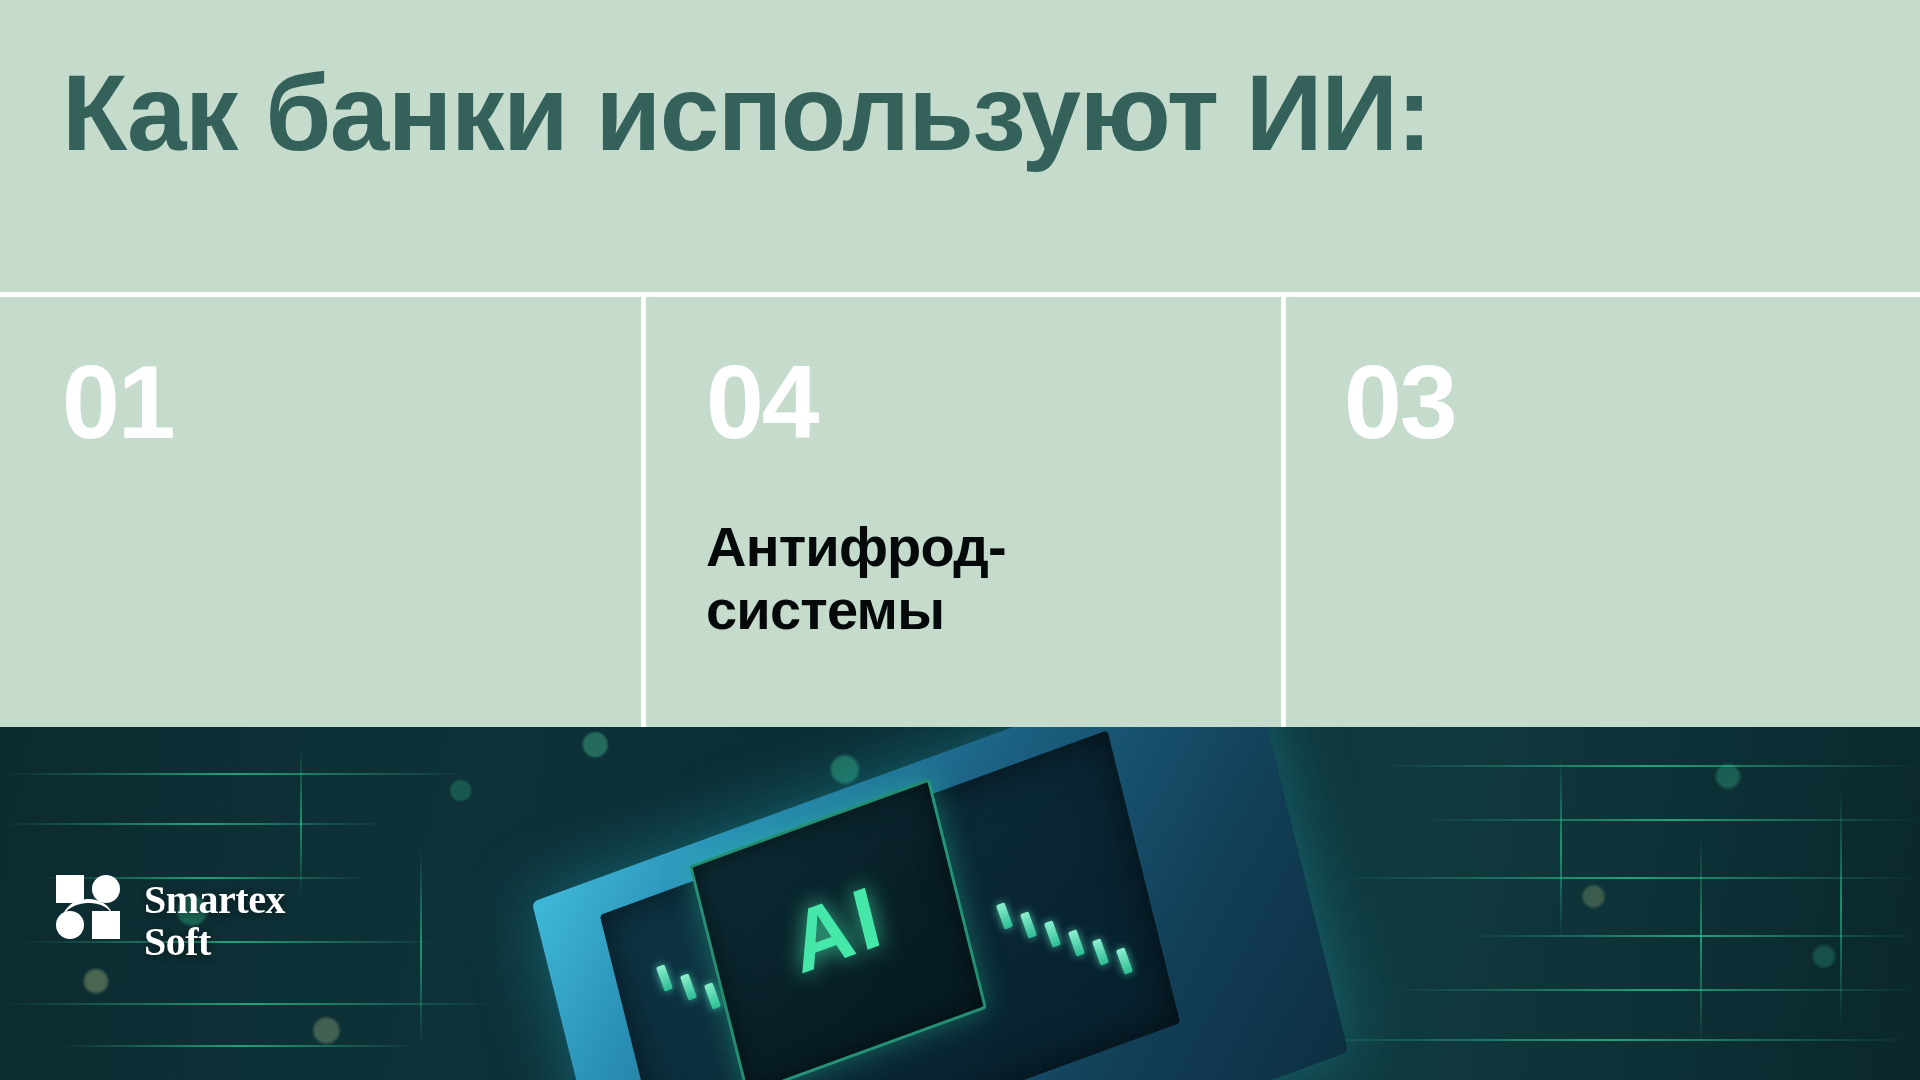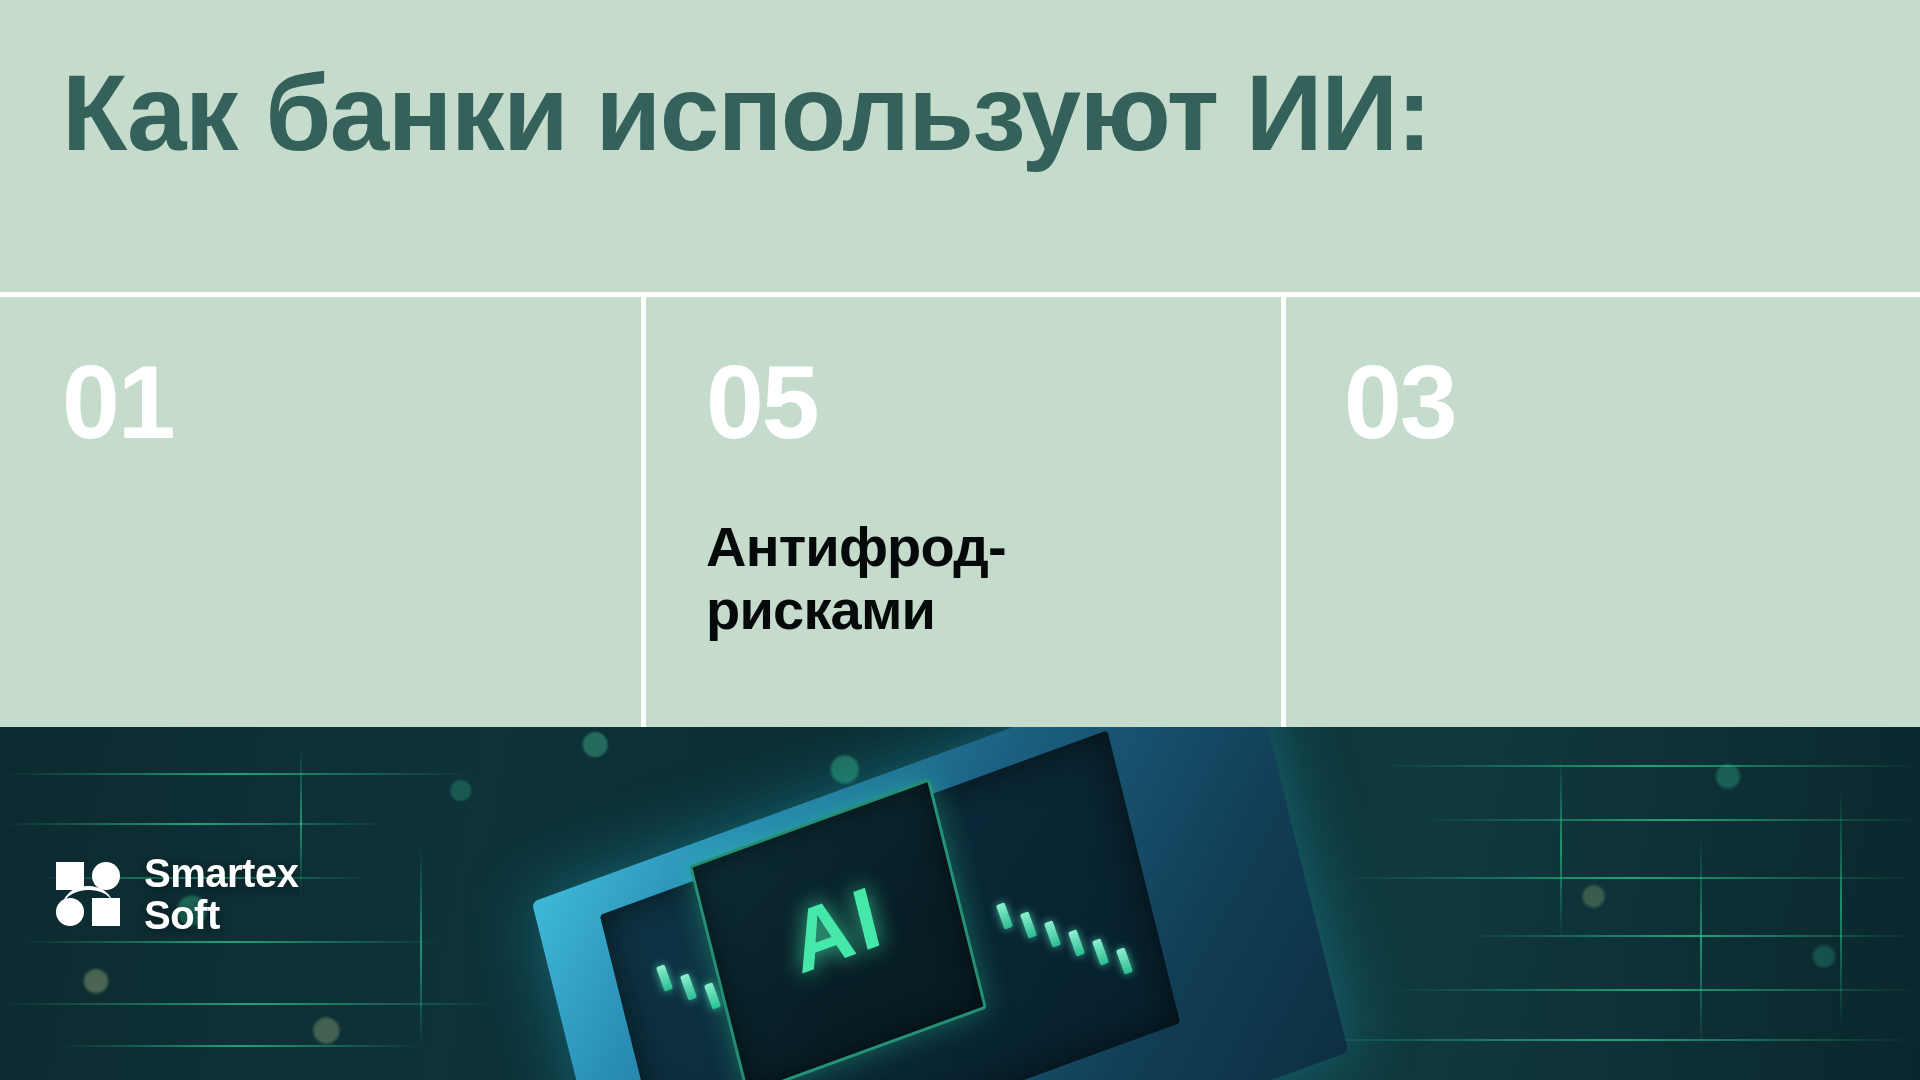--- a/index.html
+++ b/index.html
@@ -159,44 +159,45 @@
   .lm-sq.br{left:36px;top:36px;}
   .lm-curve{
     position:absolute;left:5px;top:24px;width:52px;height:22px;
     border-top:4px solid #ffffff;
     border-radius:60% 60% 0 0 / 100% 100% 0 0;
     transform:rotate(-4deg);
   }
   .logo-text{
     color:#ffffff;font-weight:bold;font-size:40px;line-height:1.04;
     letter-spacing:-0.5px;
-    font-family:Liberation Sans, sans-serif;
+    font-family:Liberation Serif, serif;
     text-shadow:0 2px 10px rgba(0,0,0,0.45);
+    margin-top:26px;
   }
 </style>
 </head>
 <body>
 
 <div id="slide">
 
   <div class="title-band">
     <div class="title">Как банки используют ИИ:</div>
   </div>
   <div class="hdivider"></div>
 
   <div class="cols">
 
     <div class="col col-1">
       <div class="num">01</div>
     </div>
 
     <div class="col col-2">
-      <div class="num">05</div>
+      <div class="num">04</div>
       <div class="col-label">Антифрод-
-рисками</div>
+системы</div>
     </div>
 
     <div class="col col-3">
       <div class="num">03</div>
     </div>
 
     <div class="vdivider v1"></div>
     <div class="vdivider v2"></div>
   </div>
 

